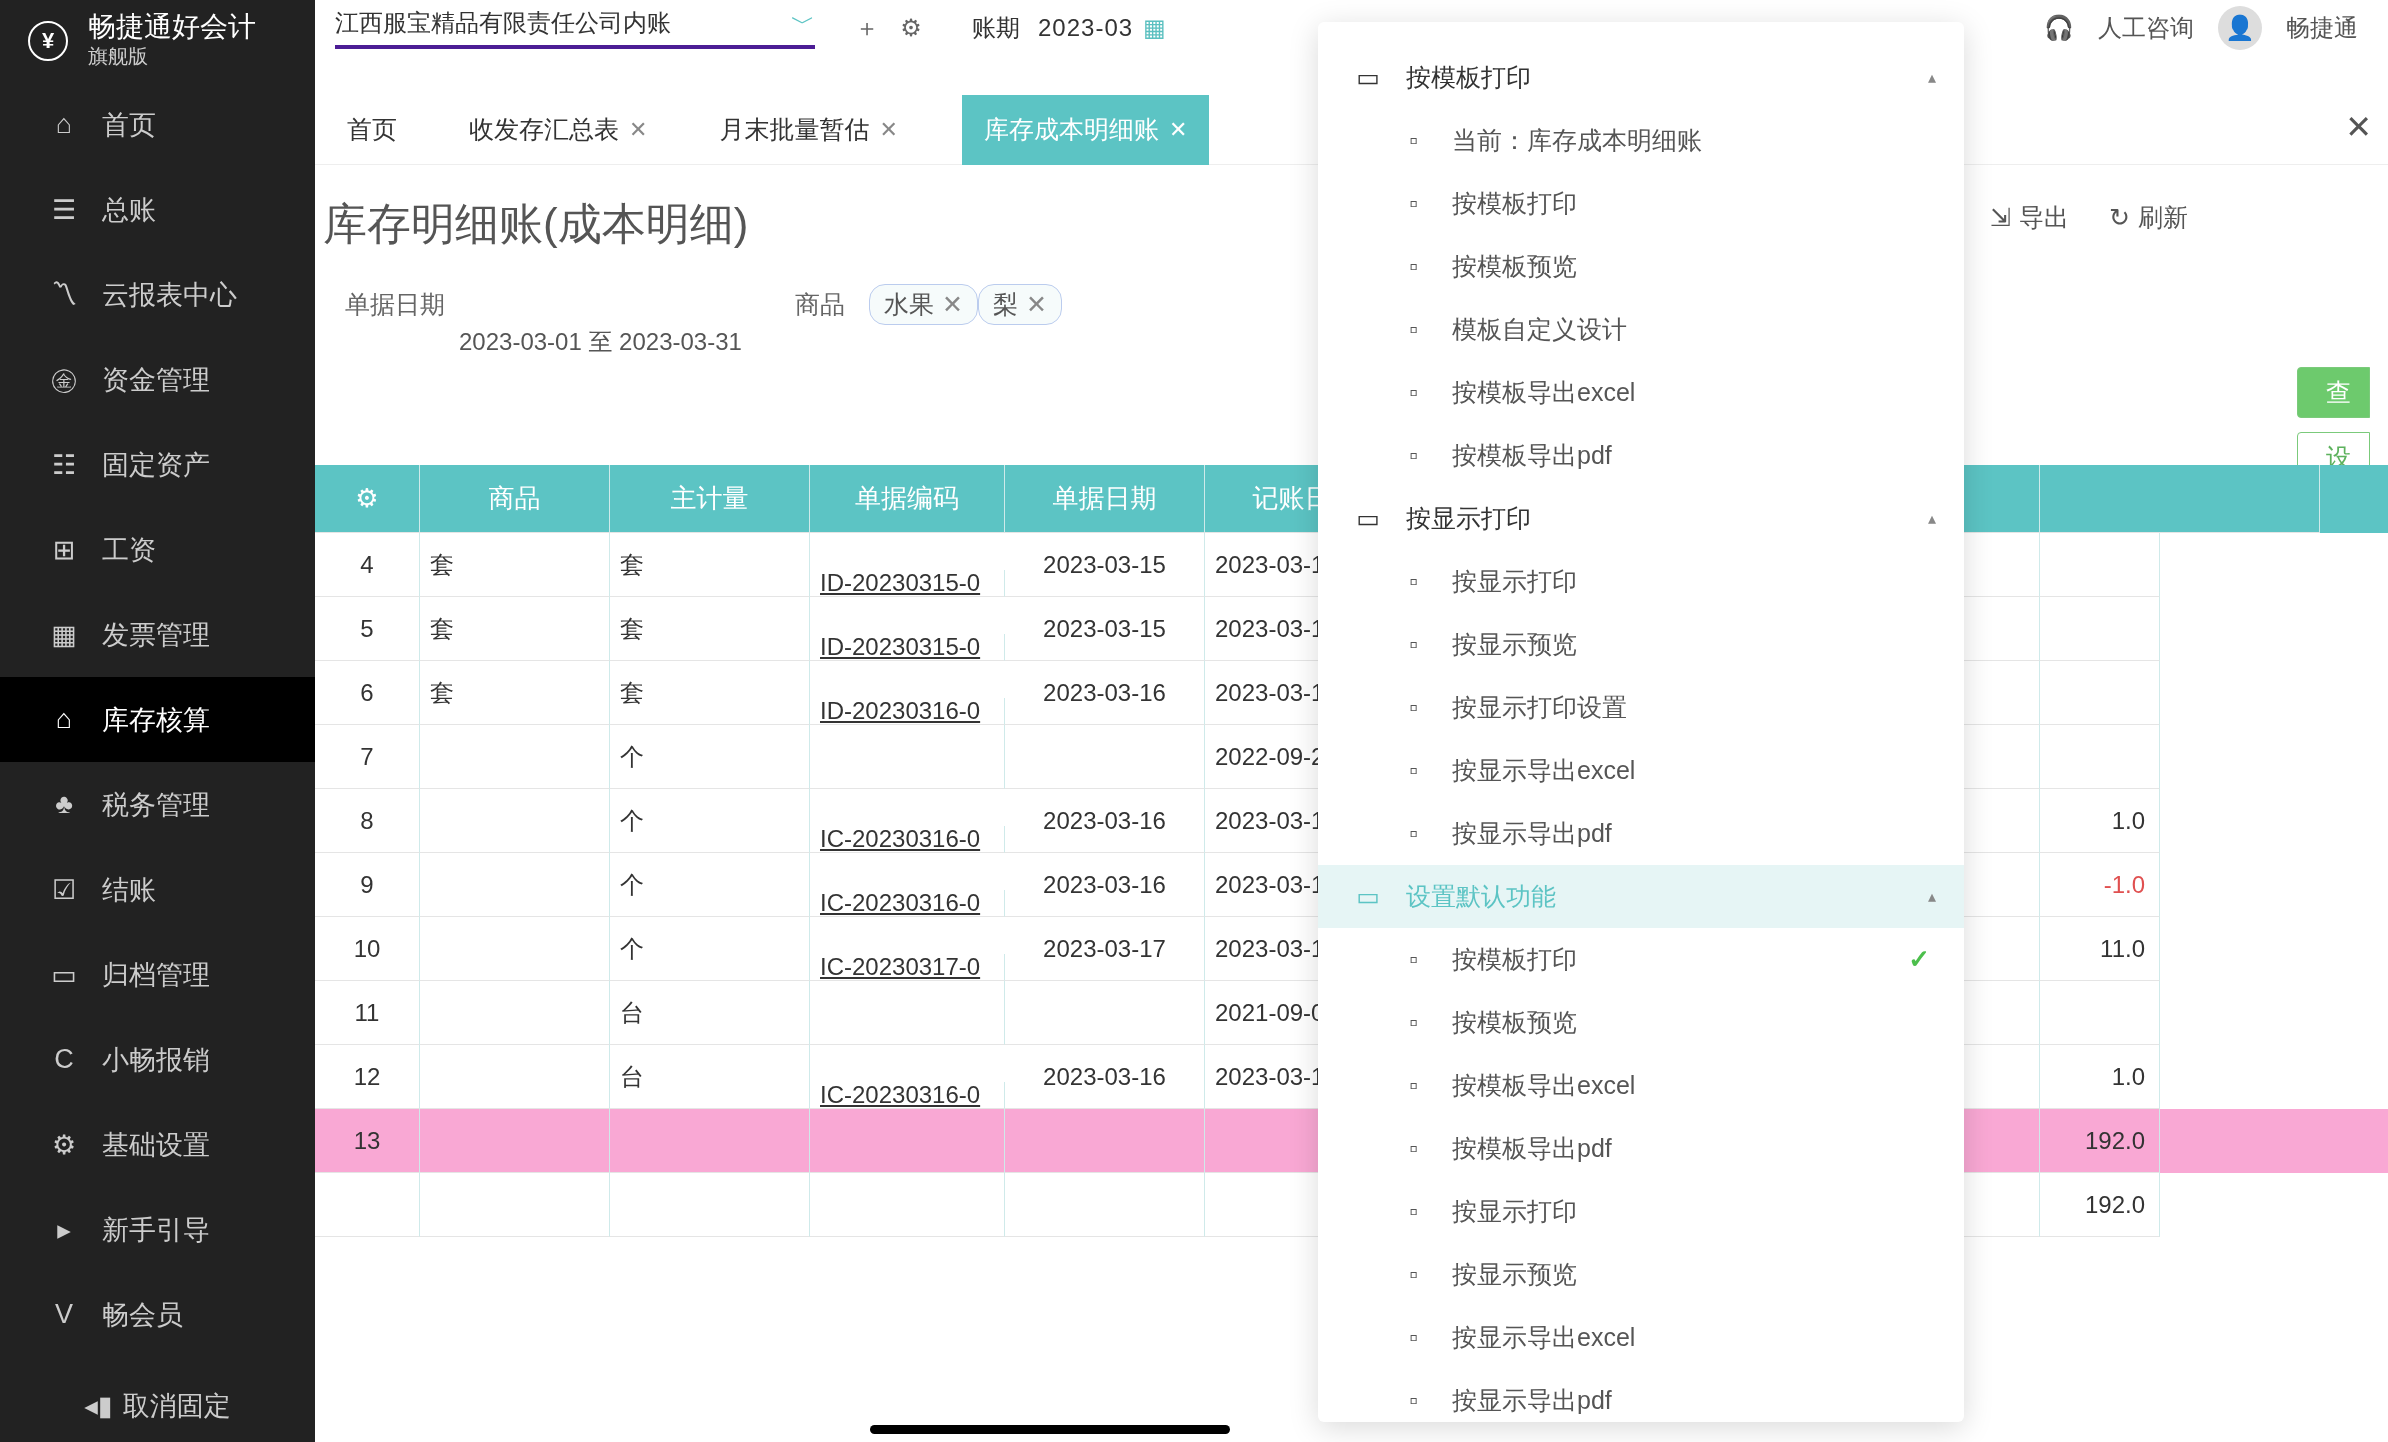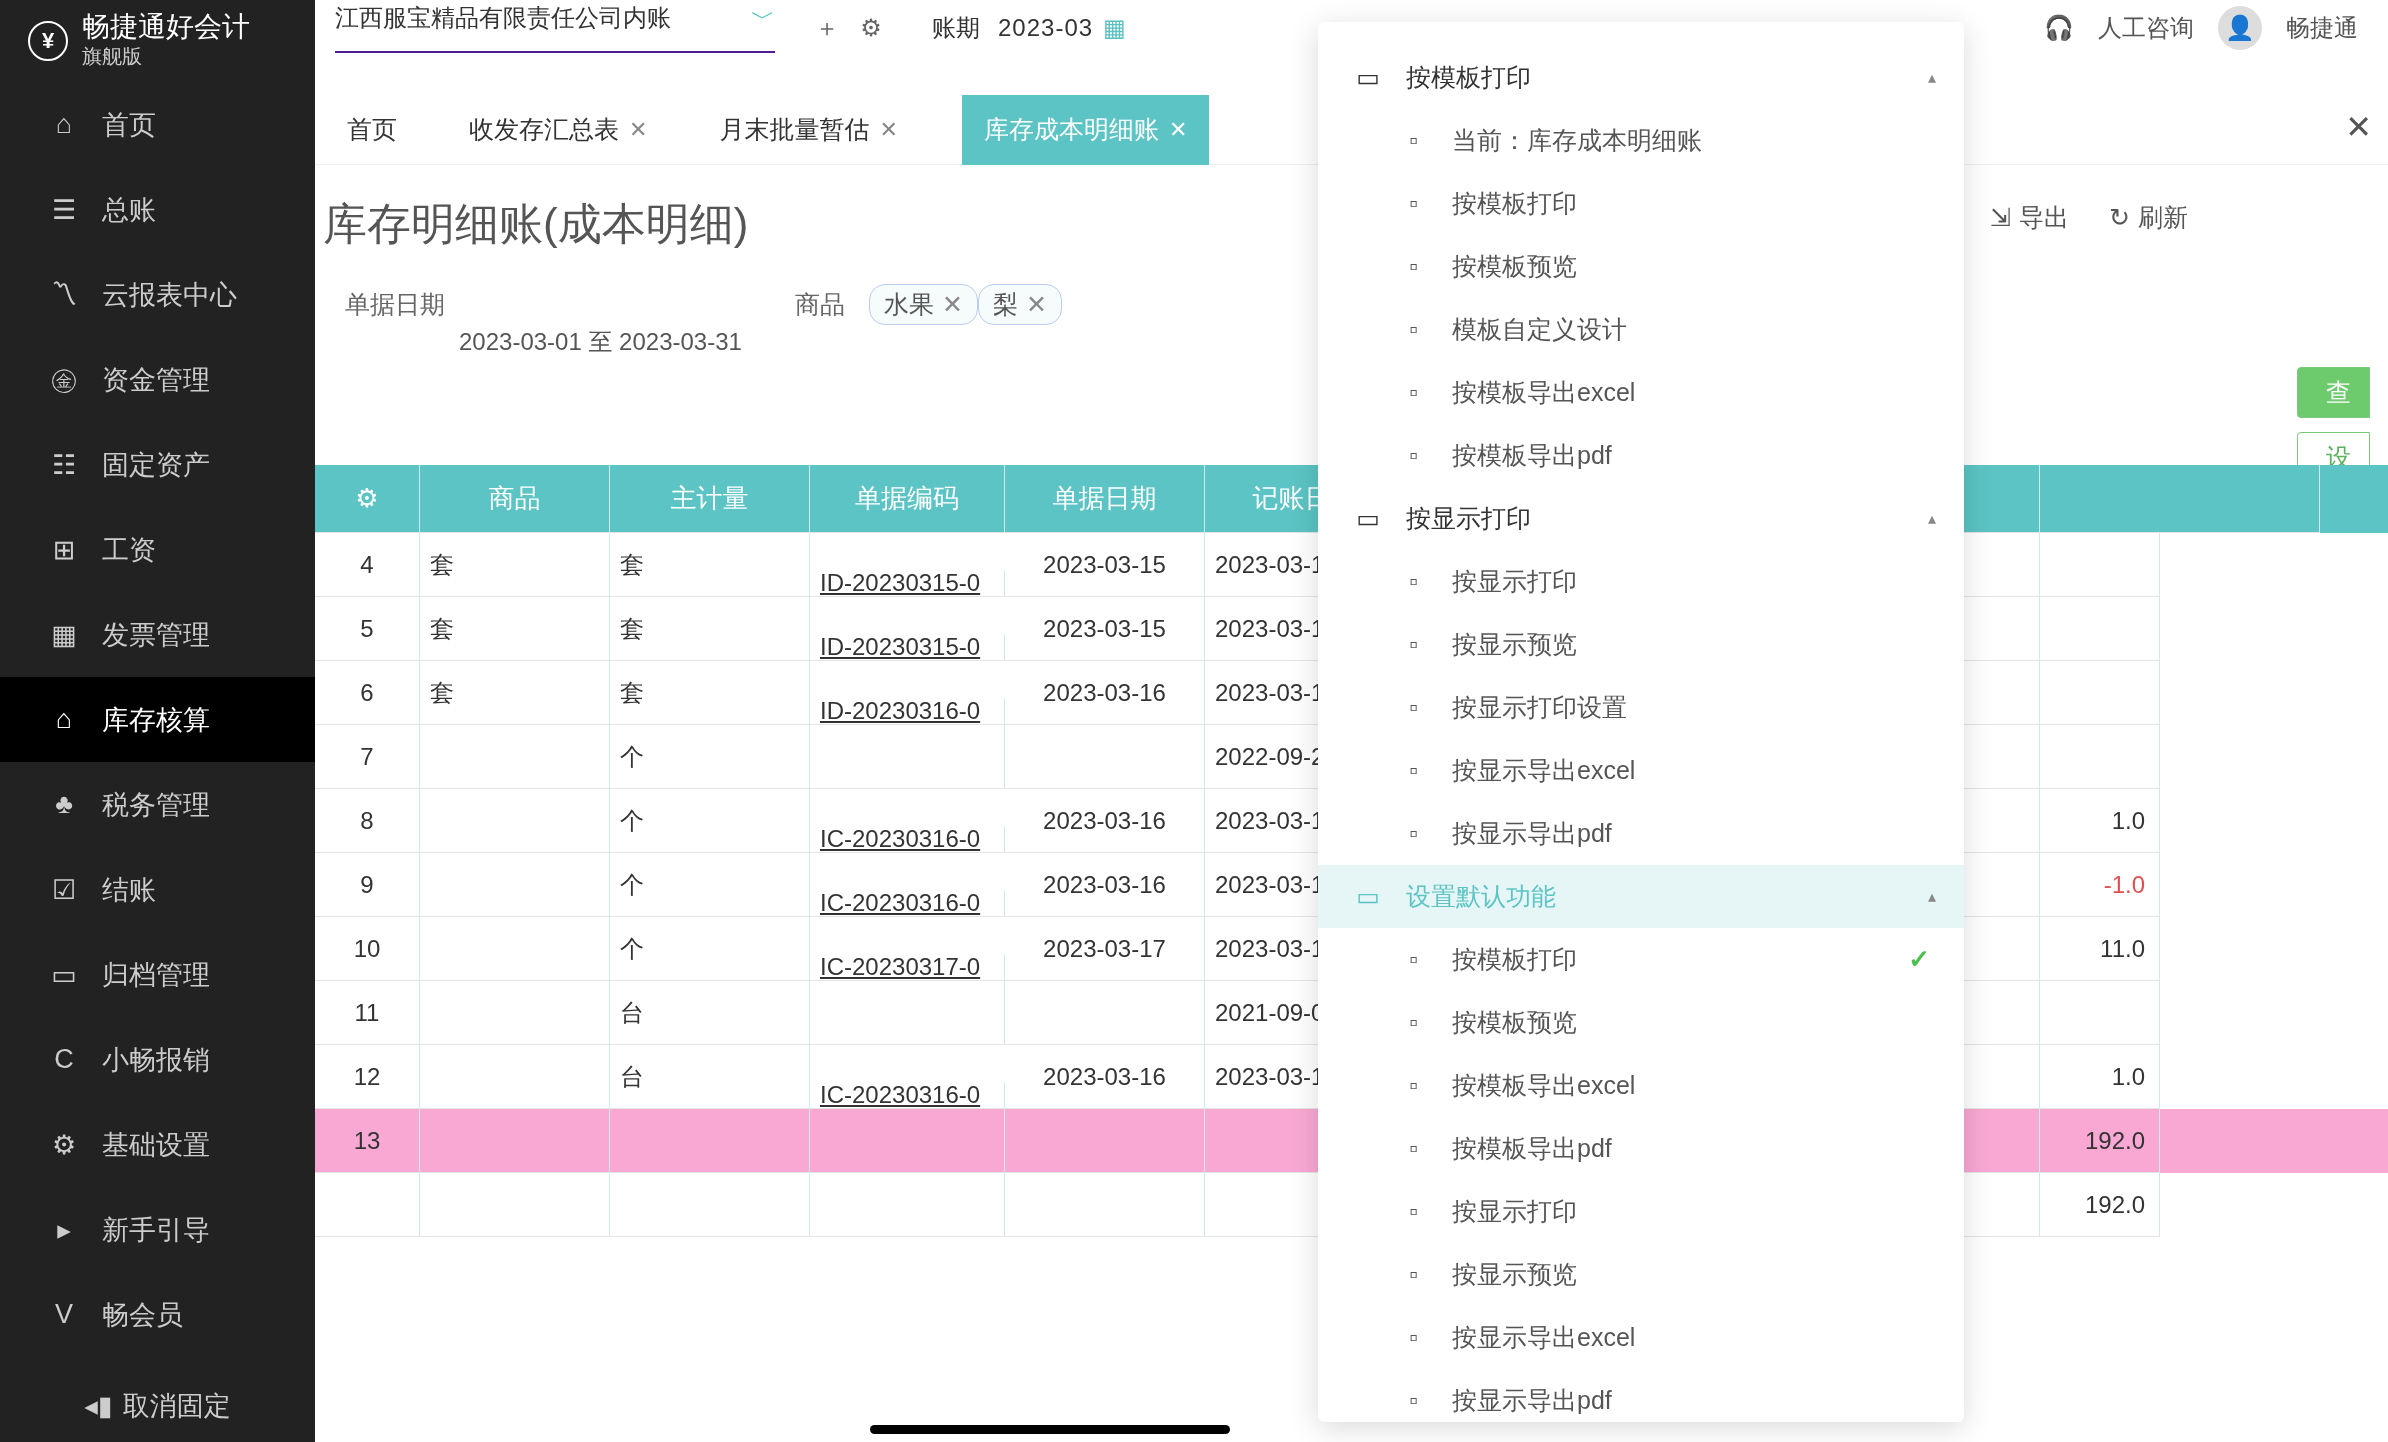--- a/index.html
+++ b/index.html
@@ -1,32 +1,32 @@
 <!DOCTYPE html>
 <html><head>
 <meta charset="utf-8">
 <style>
 * { margin: 0; padding: 0; box-sizing: border-box; font-family: -apple-system, "PingFang SC", "Microsoft YaHei", sans-serif; }
 body { width: 2388px; height: 1442px; overflow: hidden; background: #fff; position: relative; transform-origin: top left; }
 
 
 .sidebar { position: absolute; left: 0; top: 0; width: 315px; height: 100%; background: #222; color: #bbb; }
-.logo-area { height: 82px; display: flex; align-items: center; padding-left: 28px; gap: 14px; }
+.logo-area { height: 82px; display: flex; align-items: center; padding-left: 28px; gap: 20px; }
 .logo-icon { width: 40px; height: 40px; border: 2.5px solid #fff; border-radius: 50%; position: relative; display: flex; align-items: center; justify-content: center; }
 .logo-icon::before { content: "¥"; color: #fff; font-size: 22px; font-weight: bold; }
 .logo-text { color: #fff; font-size: 28px; font-weight: 500; line-height: 1; }
 .logo-sub { color: #ccc; font-size: 20px; margin-top: 2px; }
 .nav-item { height: 85px; display: flex; align-items: center; padding-left: 48px; gap: 22px; font-size: 27px; color: #ccc; cursor: pointer; }
 .nav-item.active { background: #000; color: #fff; }
 .nav-icon { width: 32px; height: 32px; display: inline-flex; align-items: center; justify-content: center; }
 .sidebar-footer { position: absolute; bottom: 18px; left: 0; right: 0; display: flex; align-items: center; justify-content: center; gap: 10px; color: #ccc; font-size: 27px; }
 
 
 .header { position: absolute; left: 315px; top: 0; right: 0; height: 55px; display: flex; align-items: center; padding: 0 30px 0 20px; font-size: 24px; color: #333; }
-.company-select { display: flex; align-items: center; gap: 80px; border-bottom: 2px solid #4c1d95; padding-bottom: 17px; margin-right: 30px; }
+.company-select { display: flex; align-items: center; gap: 120px; border-bottom: 4px solid #4c1d95; padding-bottom: 6px; margin-right: 30px; }
 .hdr-icon { display: inline-flex; color: #666; width: 28px; height: 28px; align-items: center; justify-content: center; margin: 0 8px; }
 .period-label { margin-left: 39px; }
 .period-val { margin-left: 18px; letter-spacing: 1px; }
 .cal-icon { display: inline-flex; color: #5bc0c0; margin-left: 10px; }
 .header-right { margin-left: auto; display: flex; align-items: center; gap: 24px; color: #555; }
 .avatar { width: 44px; height: 44px; border-radius: 50%; background: #ddd; display: inline-flex; align-items: center; justify-content: center; color: #fff; }
 
 
 .tabs { position: absolute; left: 315px; top: 95px; right: 0; height: 70px; border-bottom: 1px solid #eee; display: flex; align-items: center; padding-left: 24px; gap: 56px; font-size: 25px; color: #333; }
 .tab { display: flex; align-items: center; gap: 10px; height: 70px; cursor: pointer; padding: 0 8px; }

